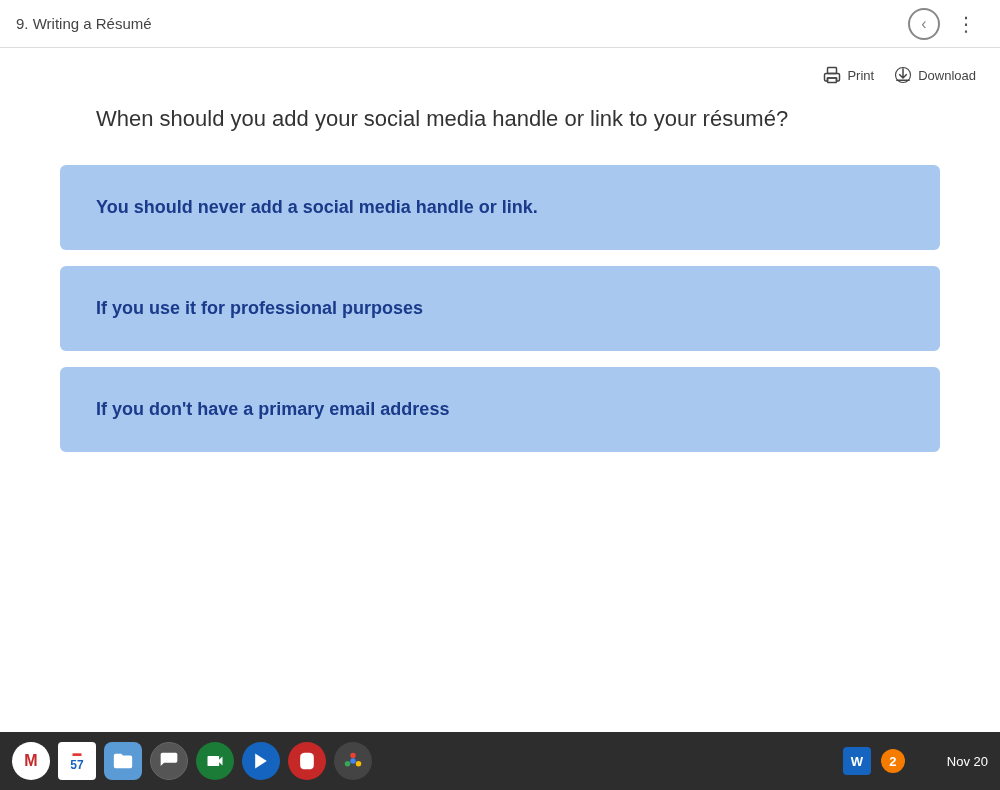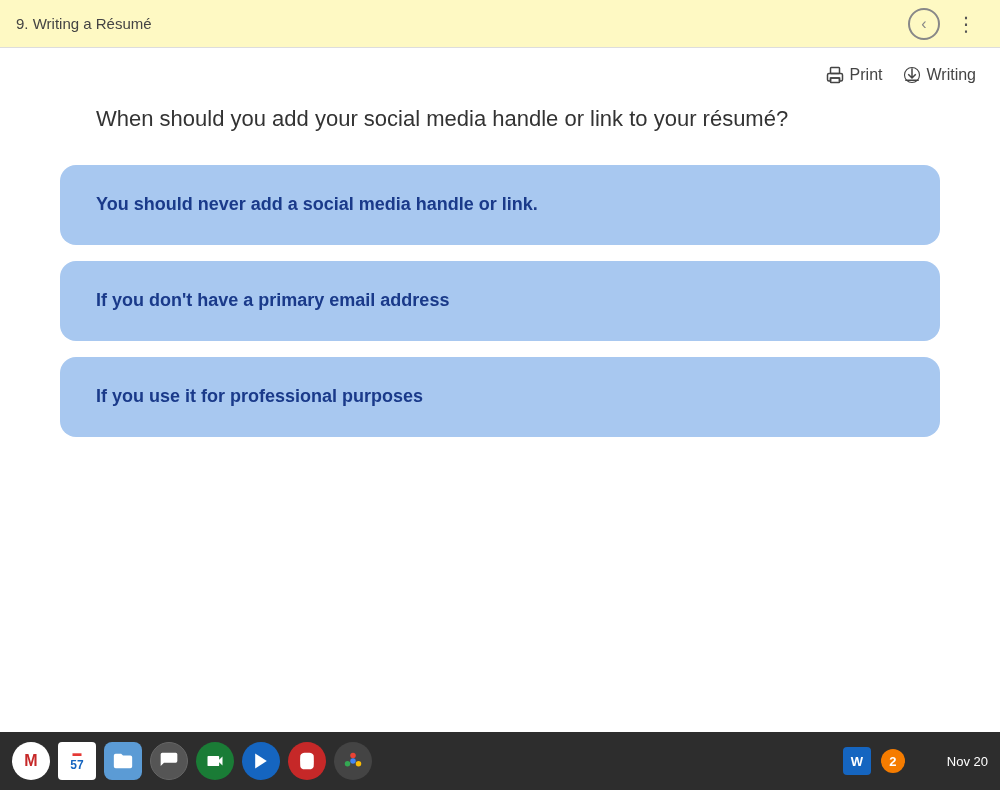--- a/index.html
+++ b/index.html
@@ -8,21 +8,21 @@
       height: 790px;
       background: #e8e8e8;
       font-family: 'Segoe UI', Arial, sans-serif;
       overflow: hidden;
       display: flex;
       flex-direction: column;
     }
 
     
     .top-bar {
-      background: #fef9c3;
+      background: #ffffff;
       border-bottom: 1px solid #ddd;
       display: flex;
       align-items: center;
       padding: 8px 16px;
       height: 48px;
       justify-content: space-between;
     }
     .top-bar-left {
       display: flex;
       align-items: center;
@@ -77,21 +77,21 @@
       gap: 20px;
     }
     .toolbar-btn {
       display: flex;
       align-items: center;
       gap: 6px;
       background: transparent;
       border: none;
       cursor: pointer;
       color: #444;
-      font-size: 16px;
+      font-size: 13px;
       font-weight: 500;
     }
     .toolbar-btn svg {
       width: 18px;
       height: 18px;
     }
 
     
     .question-section {
       padding: 10px 60px 20px 96px;
@@ -105,26 +105,25 @@
 
     
     .answers-section {
       padding: 10px 60px;
       display: flex;
       flex-direction: column;
       gap: 16px;
     }
     .answer-option {
       background: #a8c8f0;
-      border-radius: 16px;
-      padding: 16px 36px;
+      border-radius: 6px;
+      padding: 32px 36px;
       cursor: pointer;
       min-height: 80px;
       display: flex;
-      align-items: center;
       transition: background 0.15s;
     }
     .answer-option-text {
       font-size: 18px;
       font-weight: 700;
       color: #1a3a8a;
     }
 
     
     .taskbar {
@@ -212,37 +211,37 @@
         <rect x="6" y="16" width="12" height="6" rx="1"></rect>
       </svg>
       <span>Print</span>
     </button>
     <button class="toolbar-btn">
       <svg viewBox="0 0 24 24" fill="none" stroke="#444" stroke-width="2">
         <path d="M12 3v13M7 11l5 5 5-5"></path>
         <path d="M3 19h18"></path>
         <circle cx="12" cy="12" r="10" stroke="#444" stroke-width="1.5" fill="none"></circle>
       </svg>
-      <span>Writing</span>
+      <span>Download</span>
     </button>
   </div>
 
   <div class="question-section">
     <p class="question-text">When should you add your social media handle or link to your résumé?</p>
   </div>
 
   <div class="answers-section">
     <div class="answer-option">
       <span class="answer-option-text">You should never add a social media handle or link.</span>
     </div>
     <div class="answer-option">
+      <span class="answer-option-text">If you use it for professional purposes</span>
+    </div>
+    <div class="answer-option">
       <span class="answer-option-text">If you don't have a primary email address</span>
-    </div>
-    <div class="answer-option">
-      <span class="answer-option-text">If you use it for professional purposes</span>
     </div>
   </div>
 
 </div>
 
 <div class="taskbar">
   <div class="taskbar-left">
 
     <div class="taskbar-icon gmail" style="font-weight:bold; font-size:16px; color:#c62828;">M</div>
 

